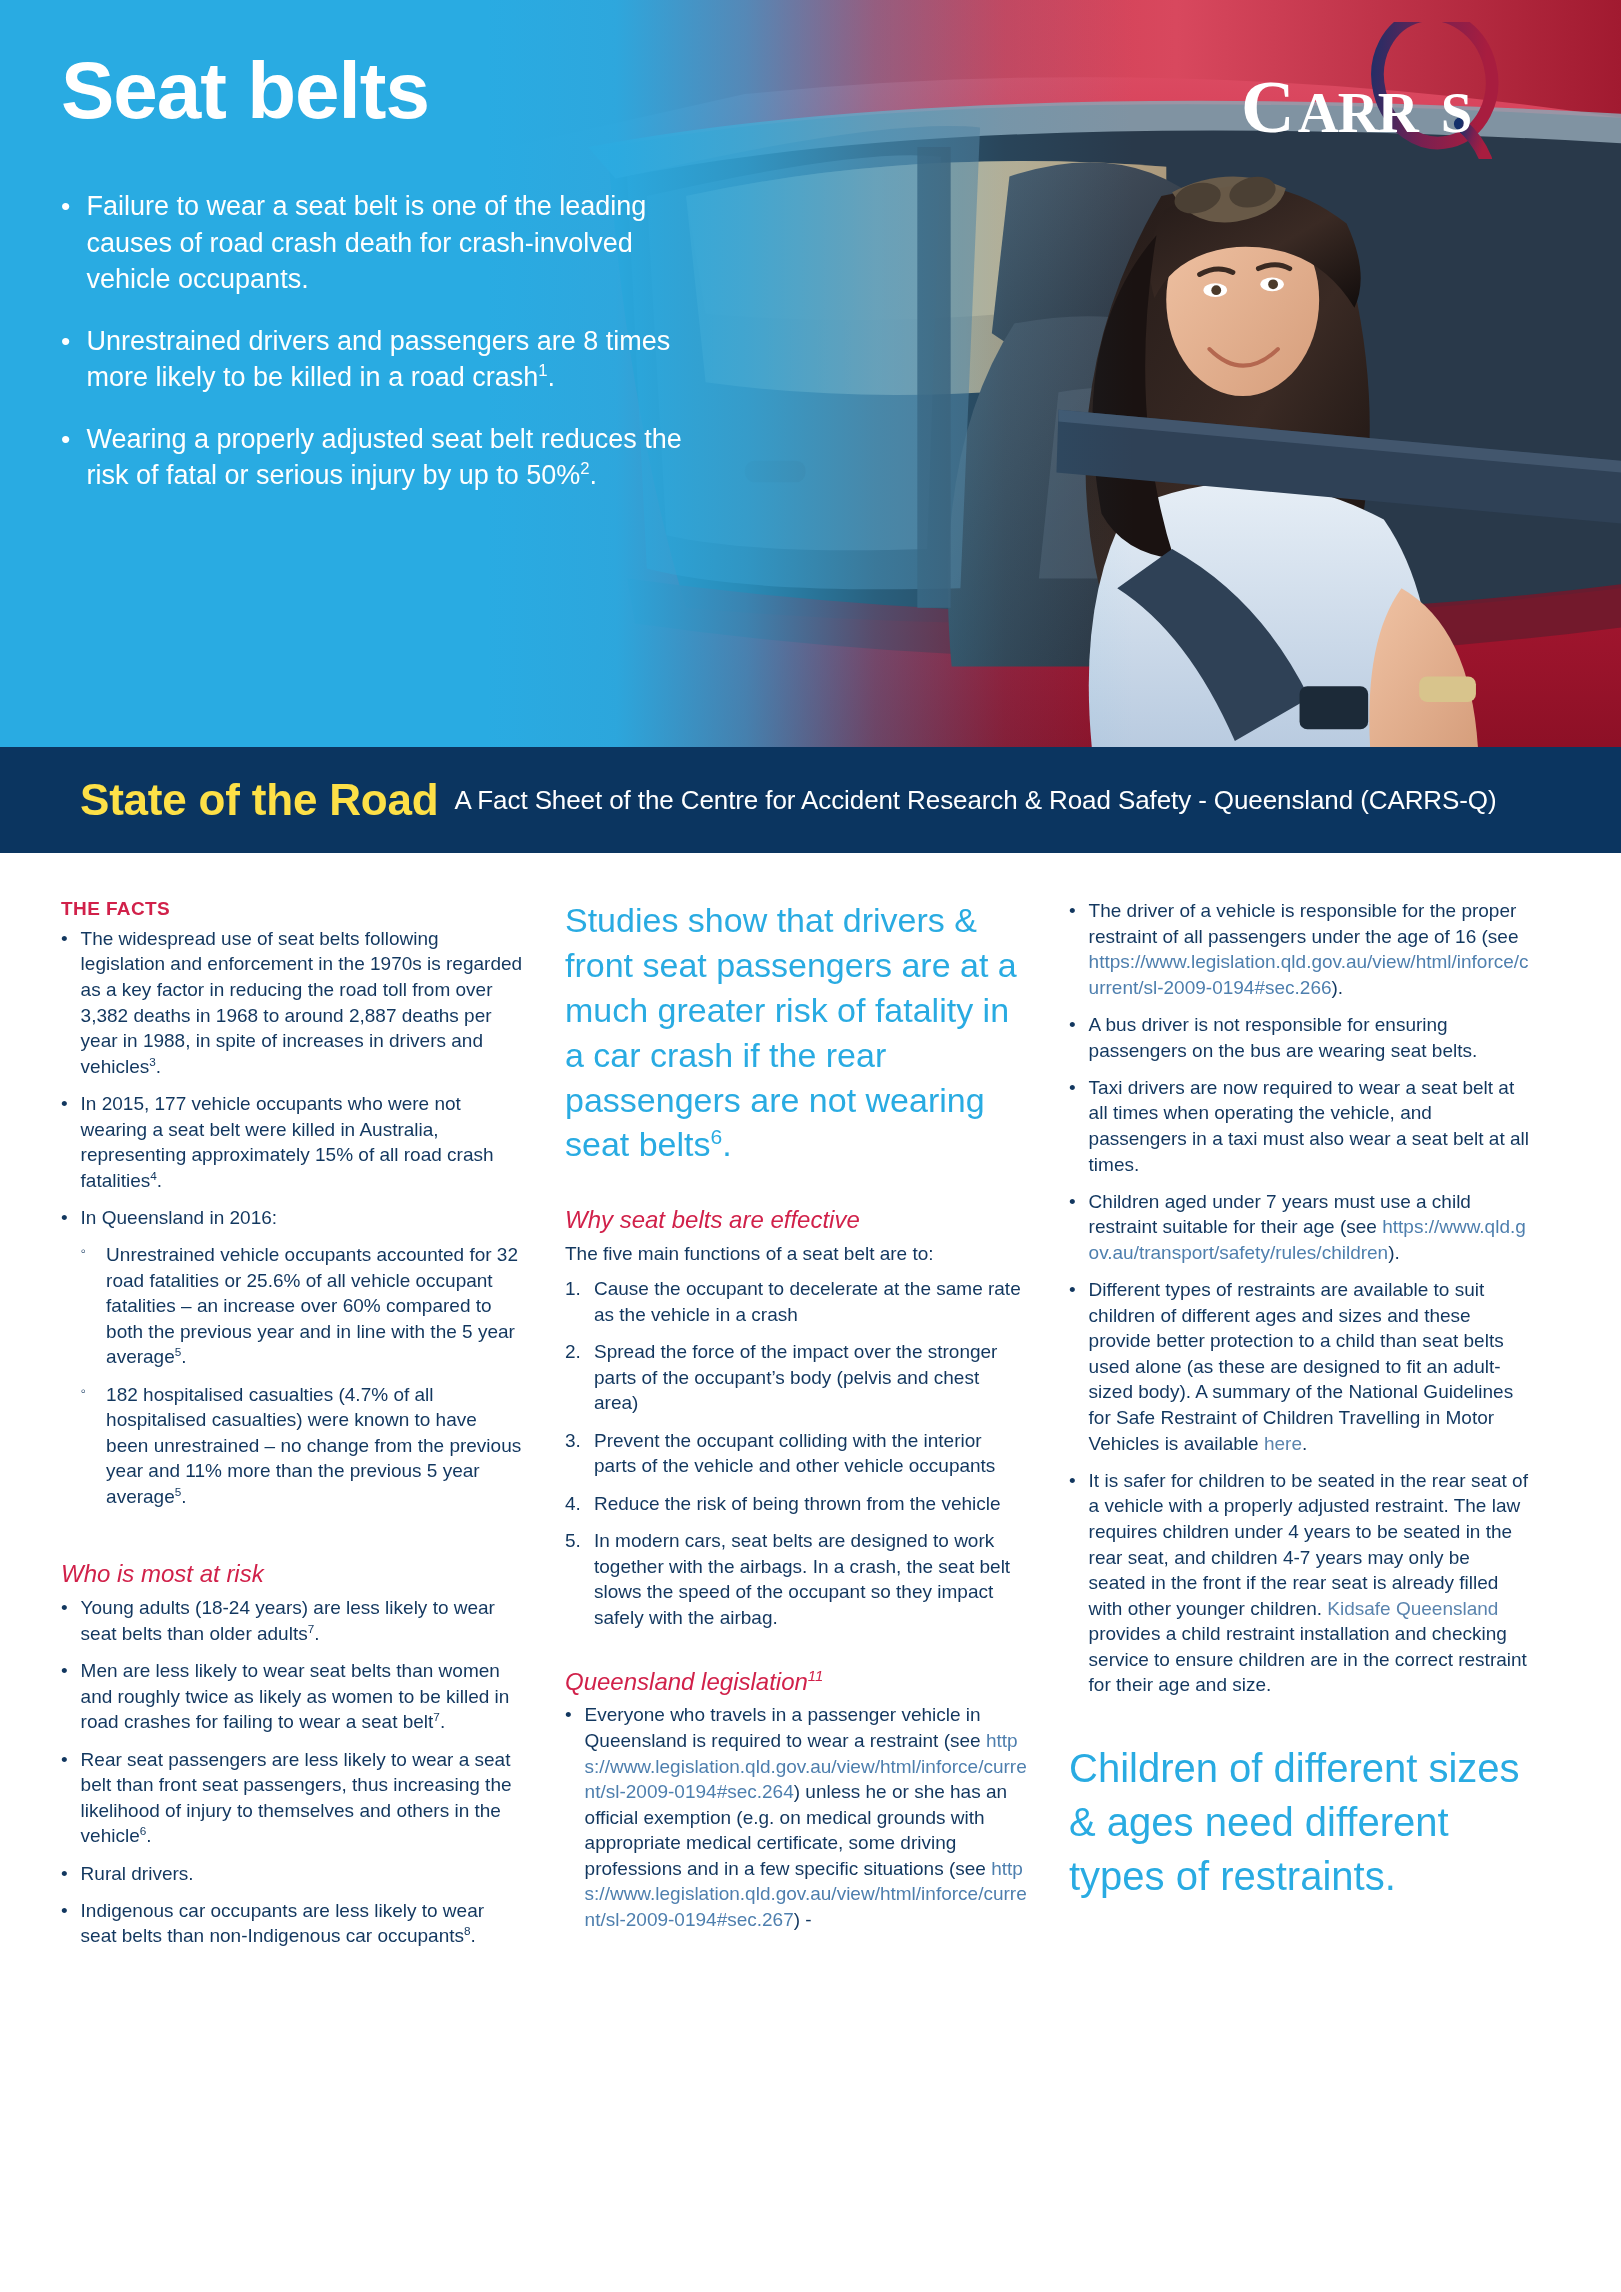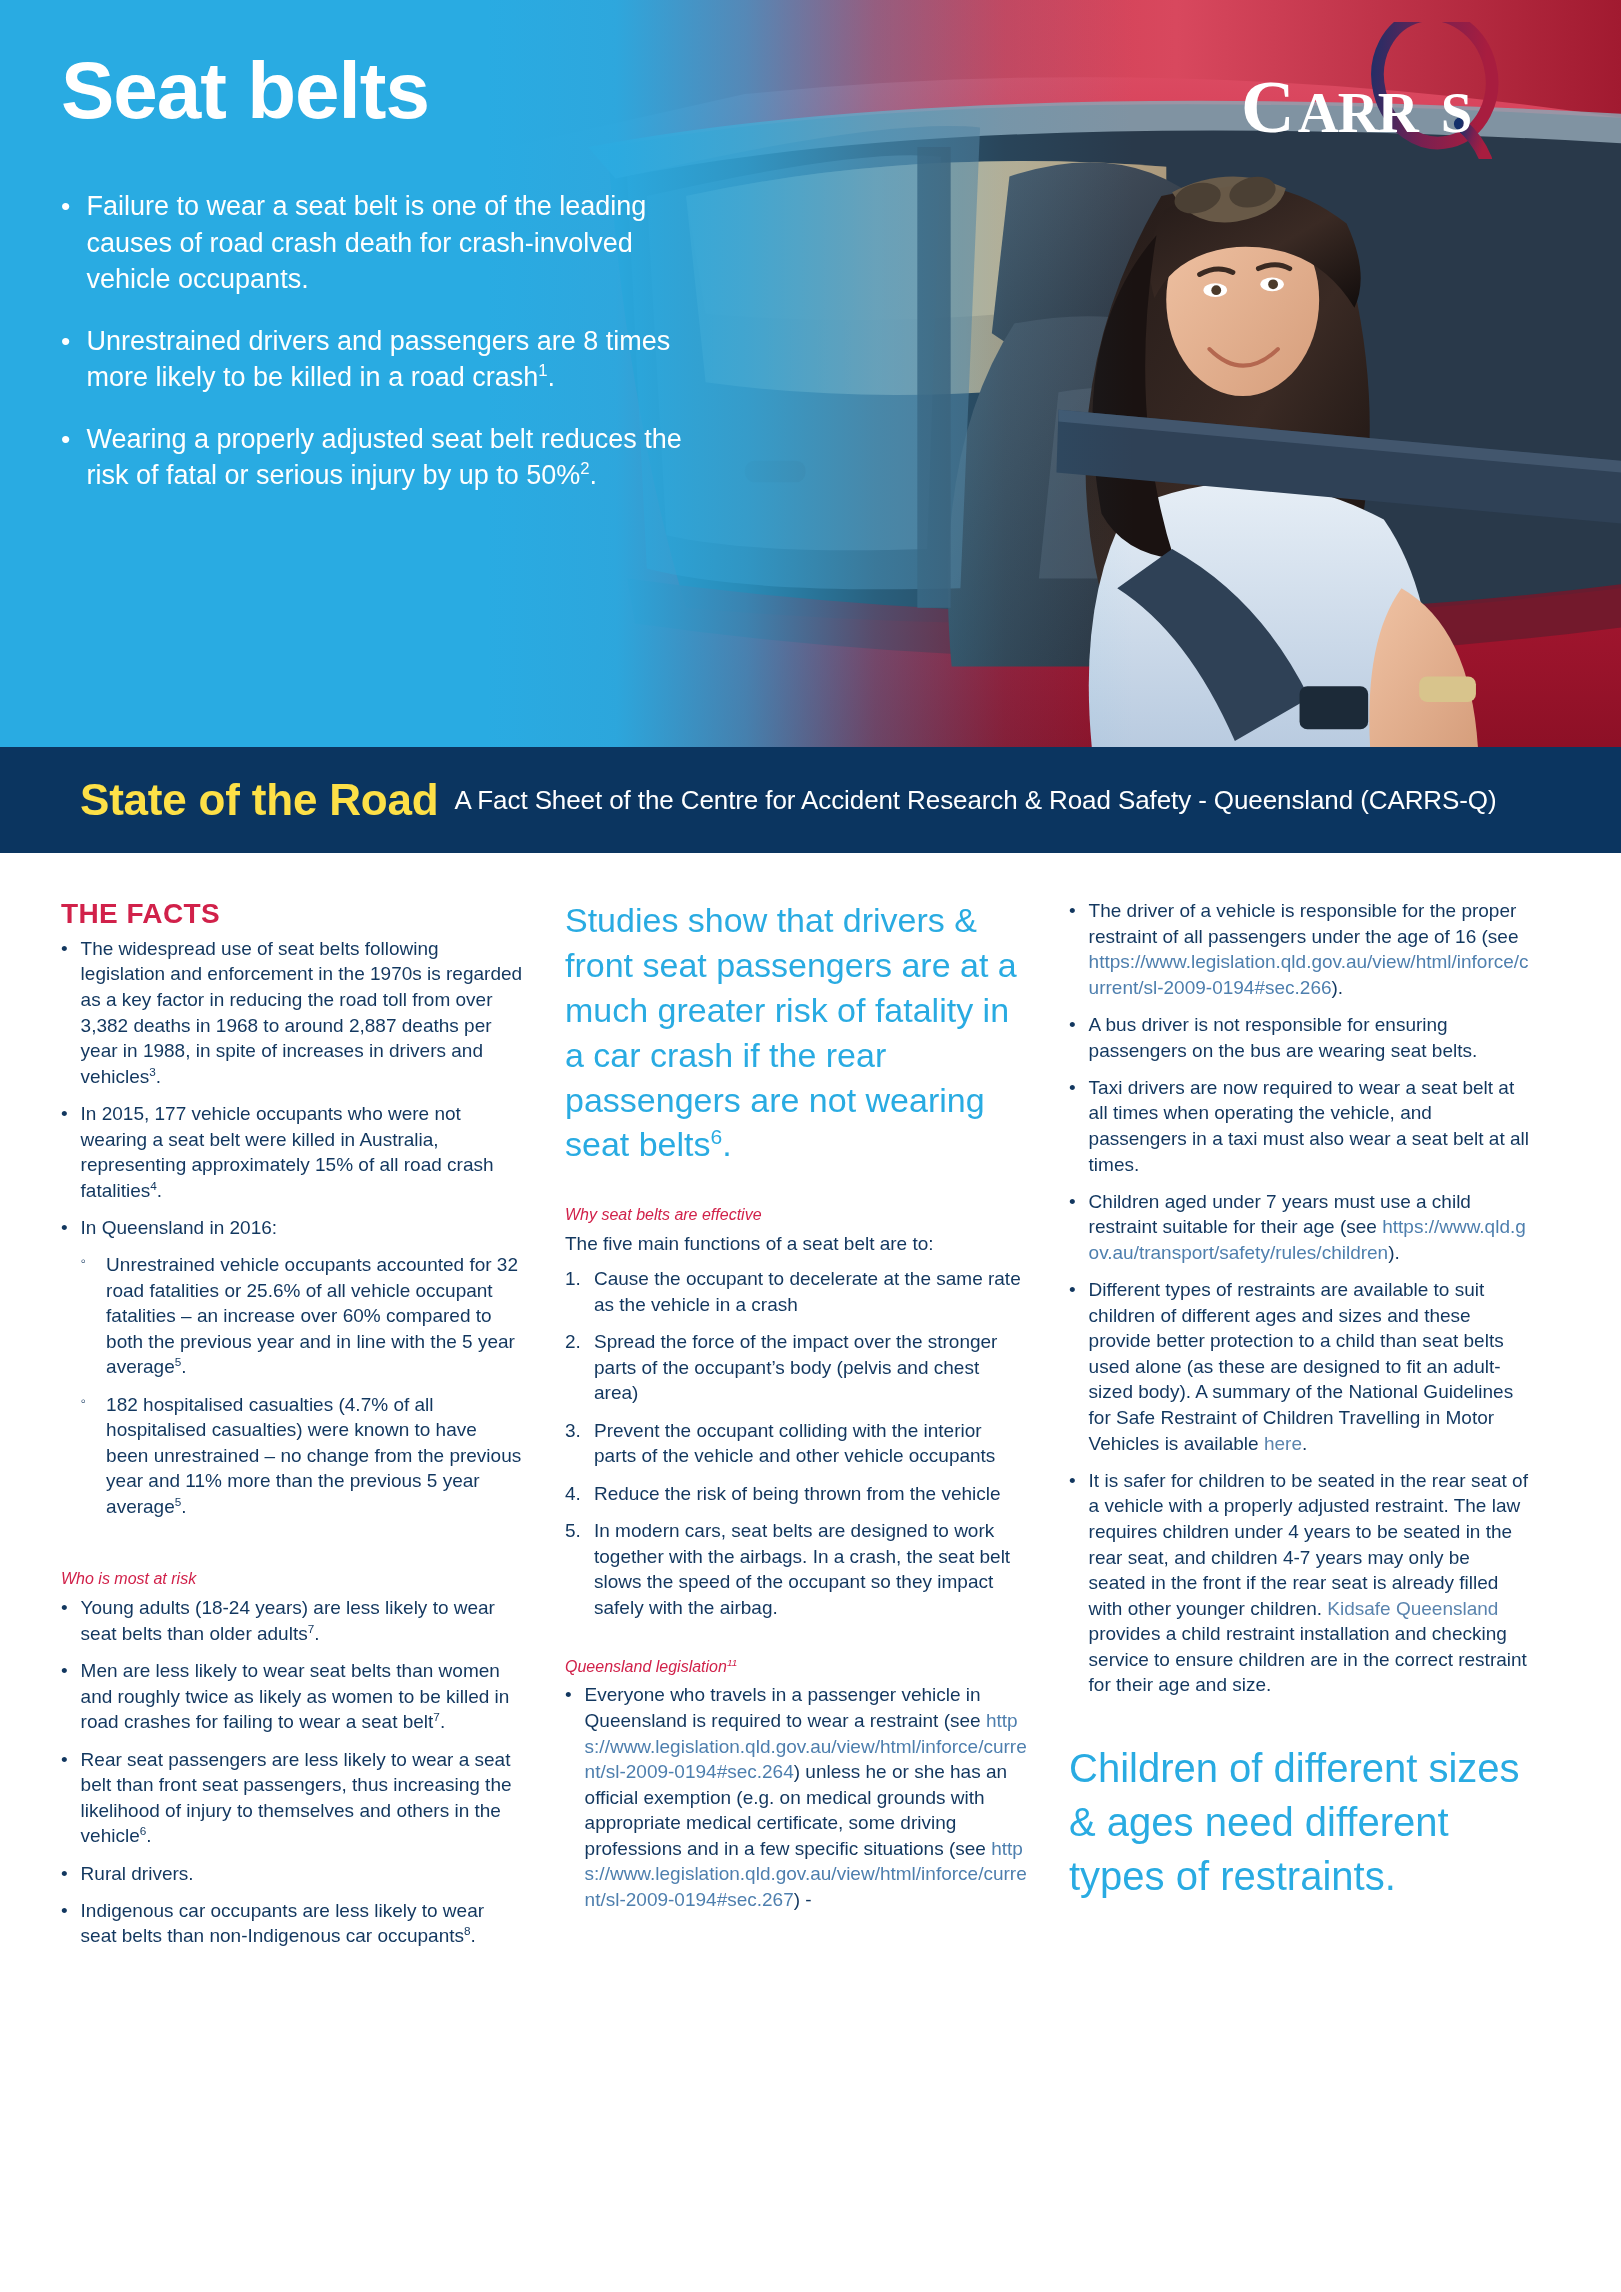--- a/index.html
+++ b/index.html
@@ -66,25 +66,25 @@
   
   .body {
     display:flex; padding:45px 61px 0 61px; gap:41px;
     align-items:flex-start;
   }
   .col { width:463px; }
   .col-mid { width:463px; }
   .col-right { width:463px; }
 
   .h-red {
-    color:#D1214A; font-size:28px; font-weight:bold;
+    color:#D1214A; font-size:19px; font-weight:bold;
     letter-spacing:0.4px; margin-bottom:5.9px;
   }
   .h-red-italic {
-    color:#D1214A; font-size:16px; font-style:italic;
+    color:#D1214A; font-size:24px; font-style:italic;
     margin-bottom:6.9px;
   }
   .spacer-lg { height:39px; }
   .spacer-md { height:25.5px; }
 
   ul.b, ol.n { list-style:none; }
   li.b-item {
     display:flex; color:#12375F; font-size:19px; line-height:1.345;
     margin-bottom:11.8px;
   }

